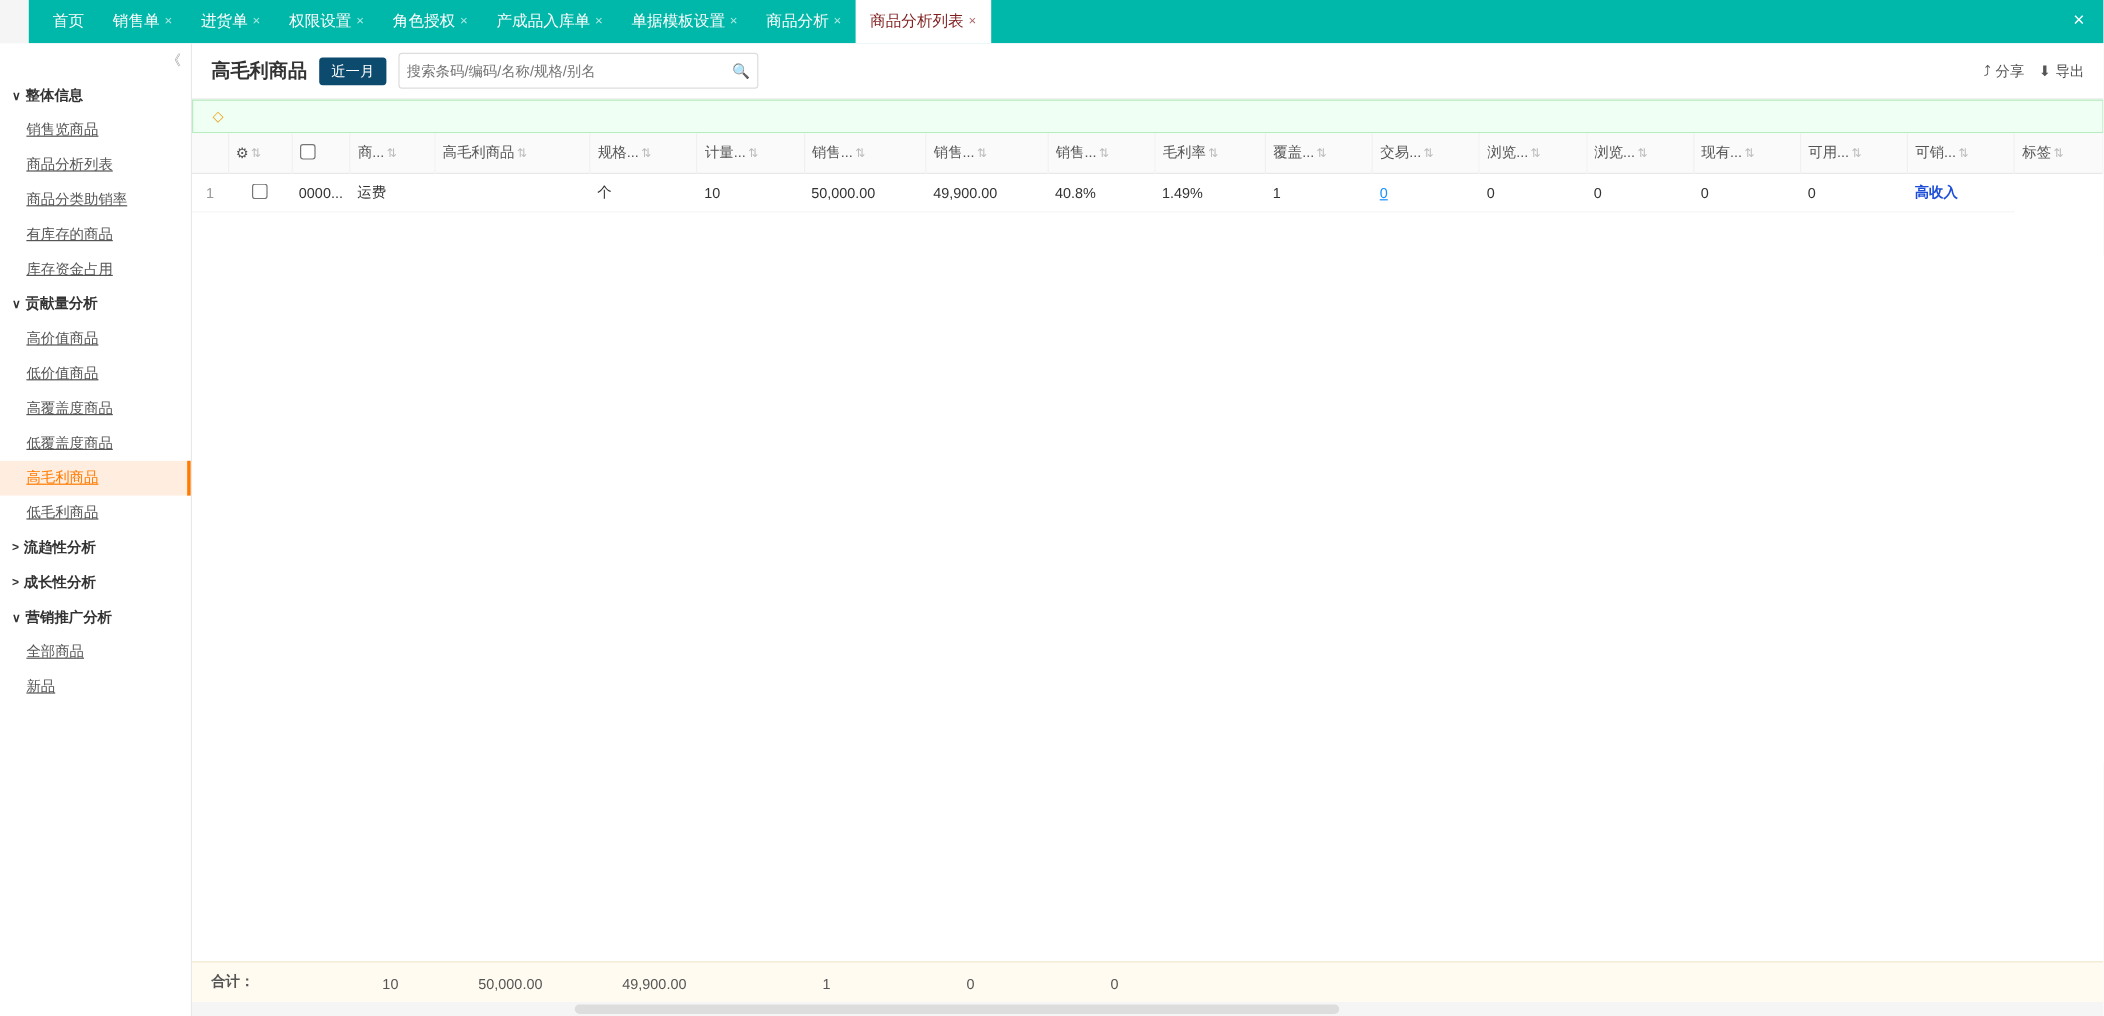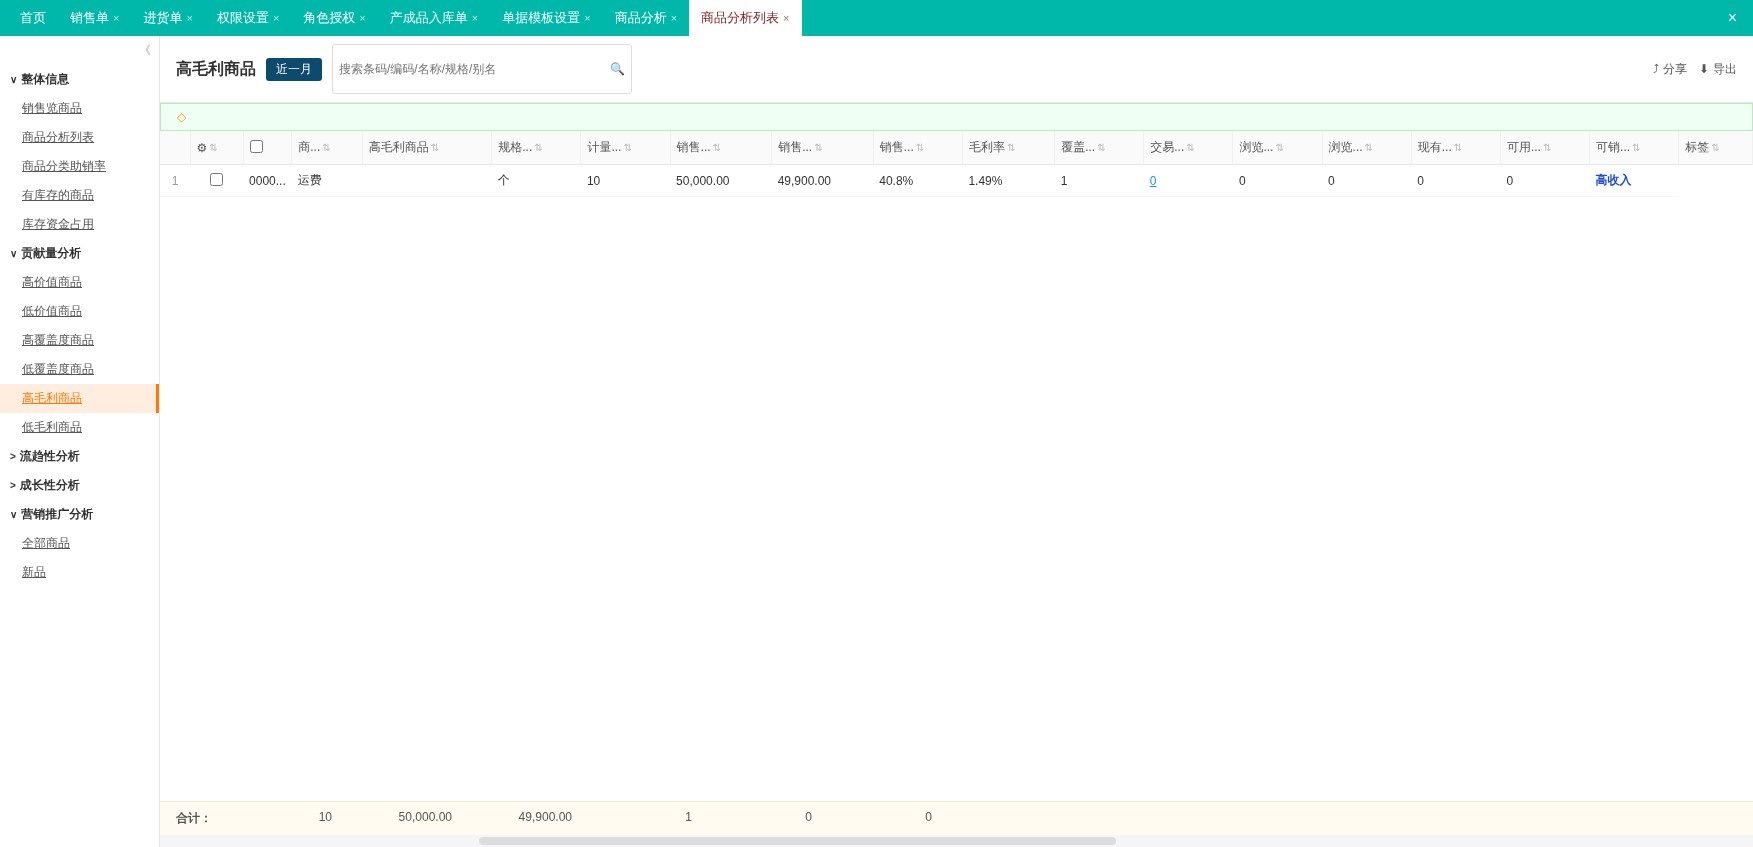--- a/index.html
+++ b/index.html
@@ -6,20 +6,21 @@
     body { background: #f5f5f5; overflow: hidden; }
 
     
     .top-nav {
       display: flex;
       align-items: center;
       background: #00b8a9;
       height: 36px;
       padding: 0 8px;
       color: white;
+      margin-left: 24px;
     }
     .top-nav .nav-item {
       display: flex;
       align-items: center;
       padding: 0 12px;
       height: 100%;
       cursor: pointer;
       white-space: nowrap;
       font-size: 13px;
       color: white;
@@ -117,21 +118,21 @@
       padding: 3px 10px;
       border-radius: 3px;
       cursor: pointer;
       font-size: 12px;
     }
     .search-box {
       display: flex;
       align-items: center;
       border: 1px solid #ddd;
       border-radius: 3px;
-      padding: 17px 6px;
+      padding: 7px 6px;
       flex: 1;
       max-width: 300px;
     }
     .search-box input {
       border: none;
       outline: none;
       font-size: 12px;
       color: #999;
       width: 100%;
     }
@@ -202,21 +203,21 @@
       border-bottom: 1px solid #f5f5f5;
       color: #333;
       white-space: nowrap;
     }
     .badge-high { color: #1d4ed8; font-weight: bold; }
     .tag-link { color: #1890ff; text-decoration: underline; cursor: pointer; }
 
     
     .table-footer {
       display: flex;
-      align-items: flex-start;
+      align-items: flex-end;
       padding: 8px 16px;
       background: #fffbf0;
       border-top: 1px solid #f0e8d0;
       font-size: 12px;
       color: #555;
       gap: 40px;
     }
     .footer-total-label { font-weight: bold; }
     .footer-value { min-width: 80px; text-align: right; }
 

